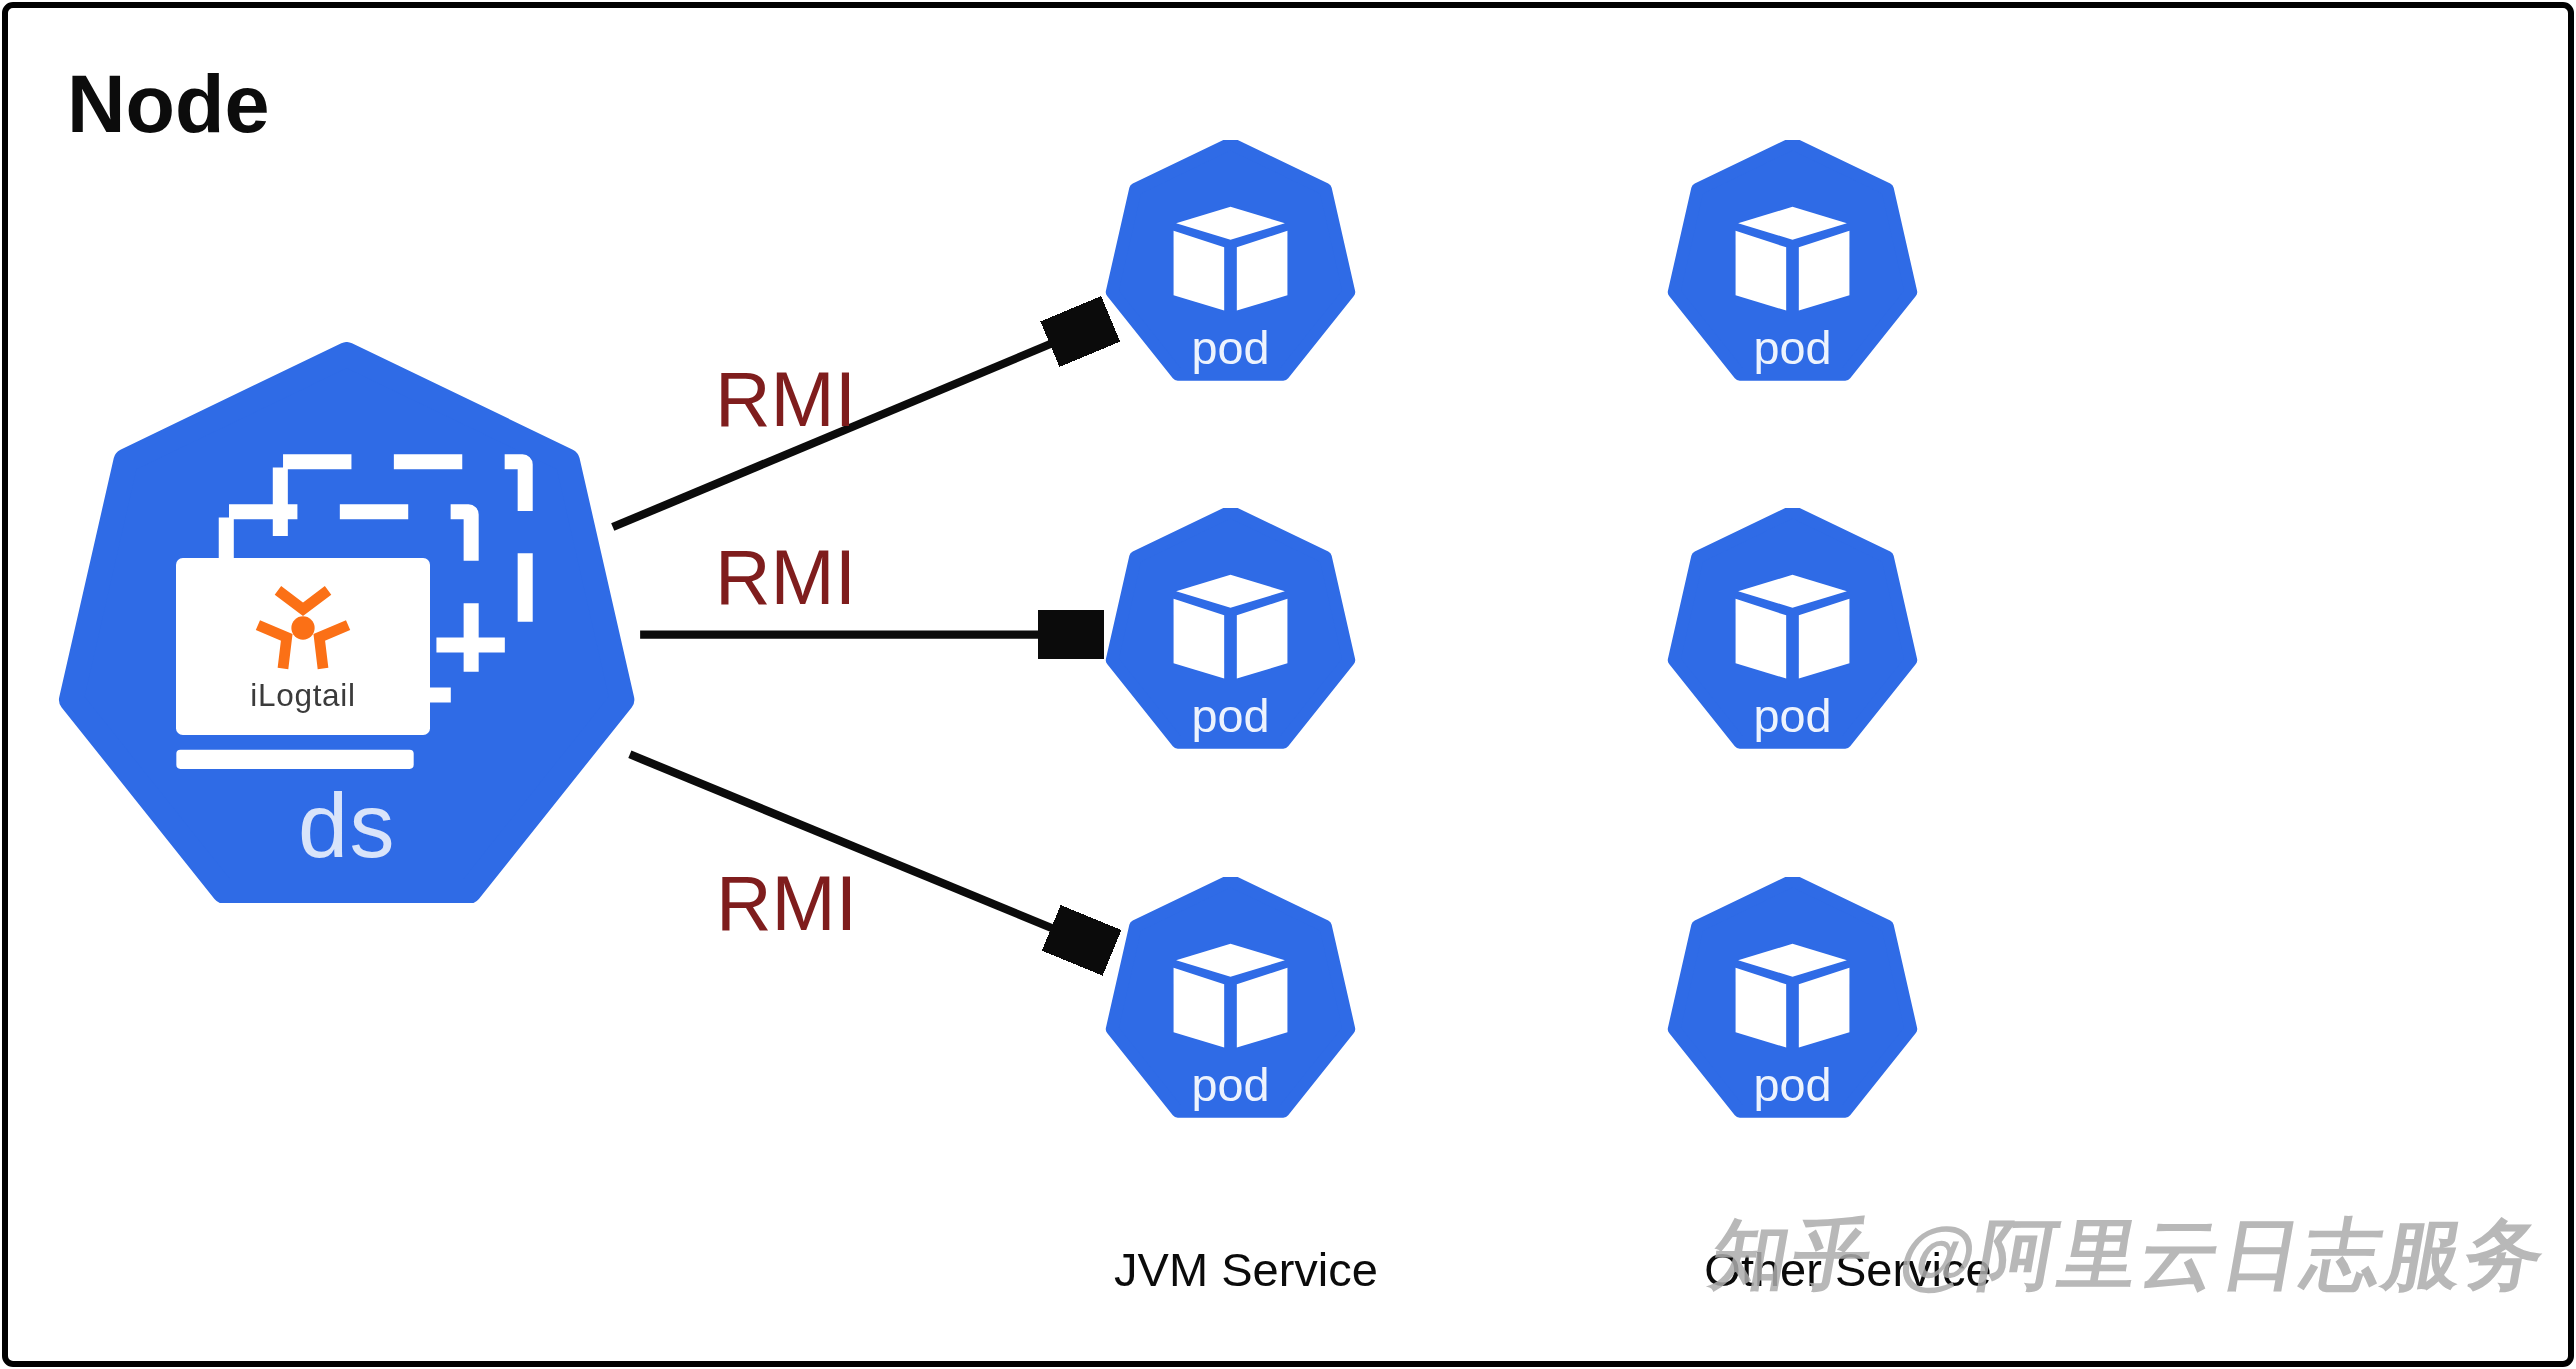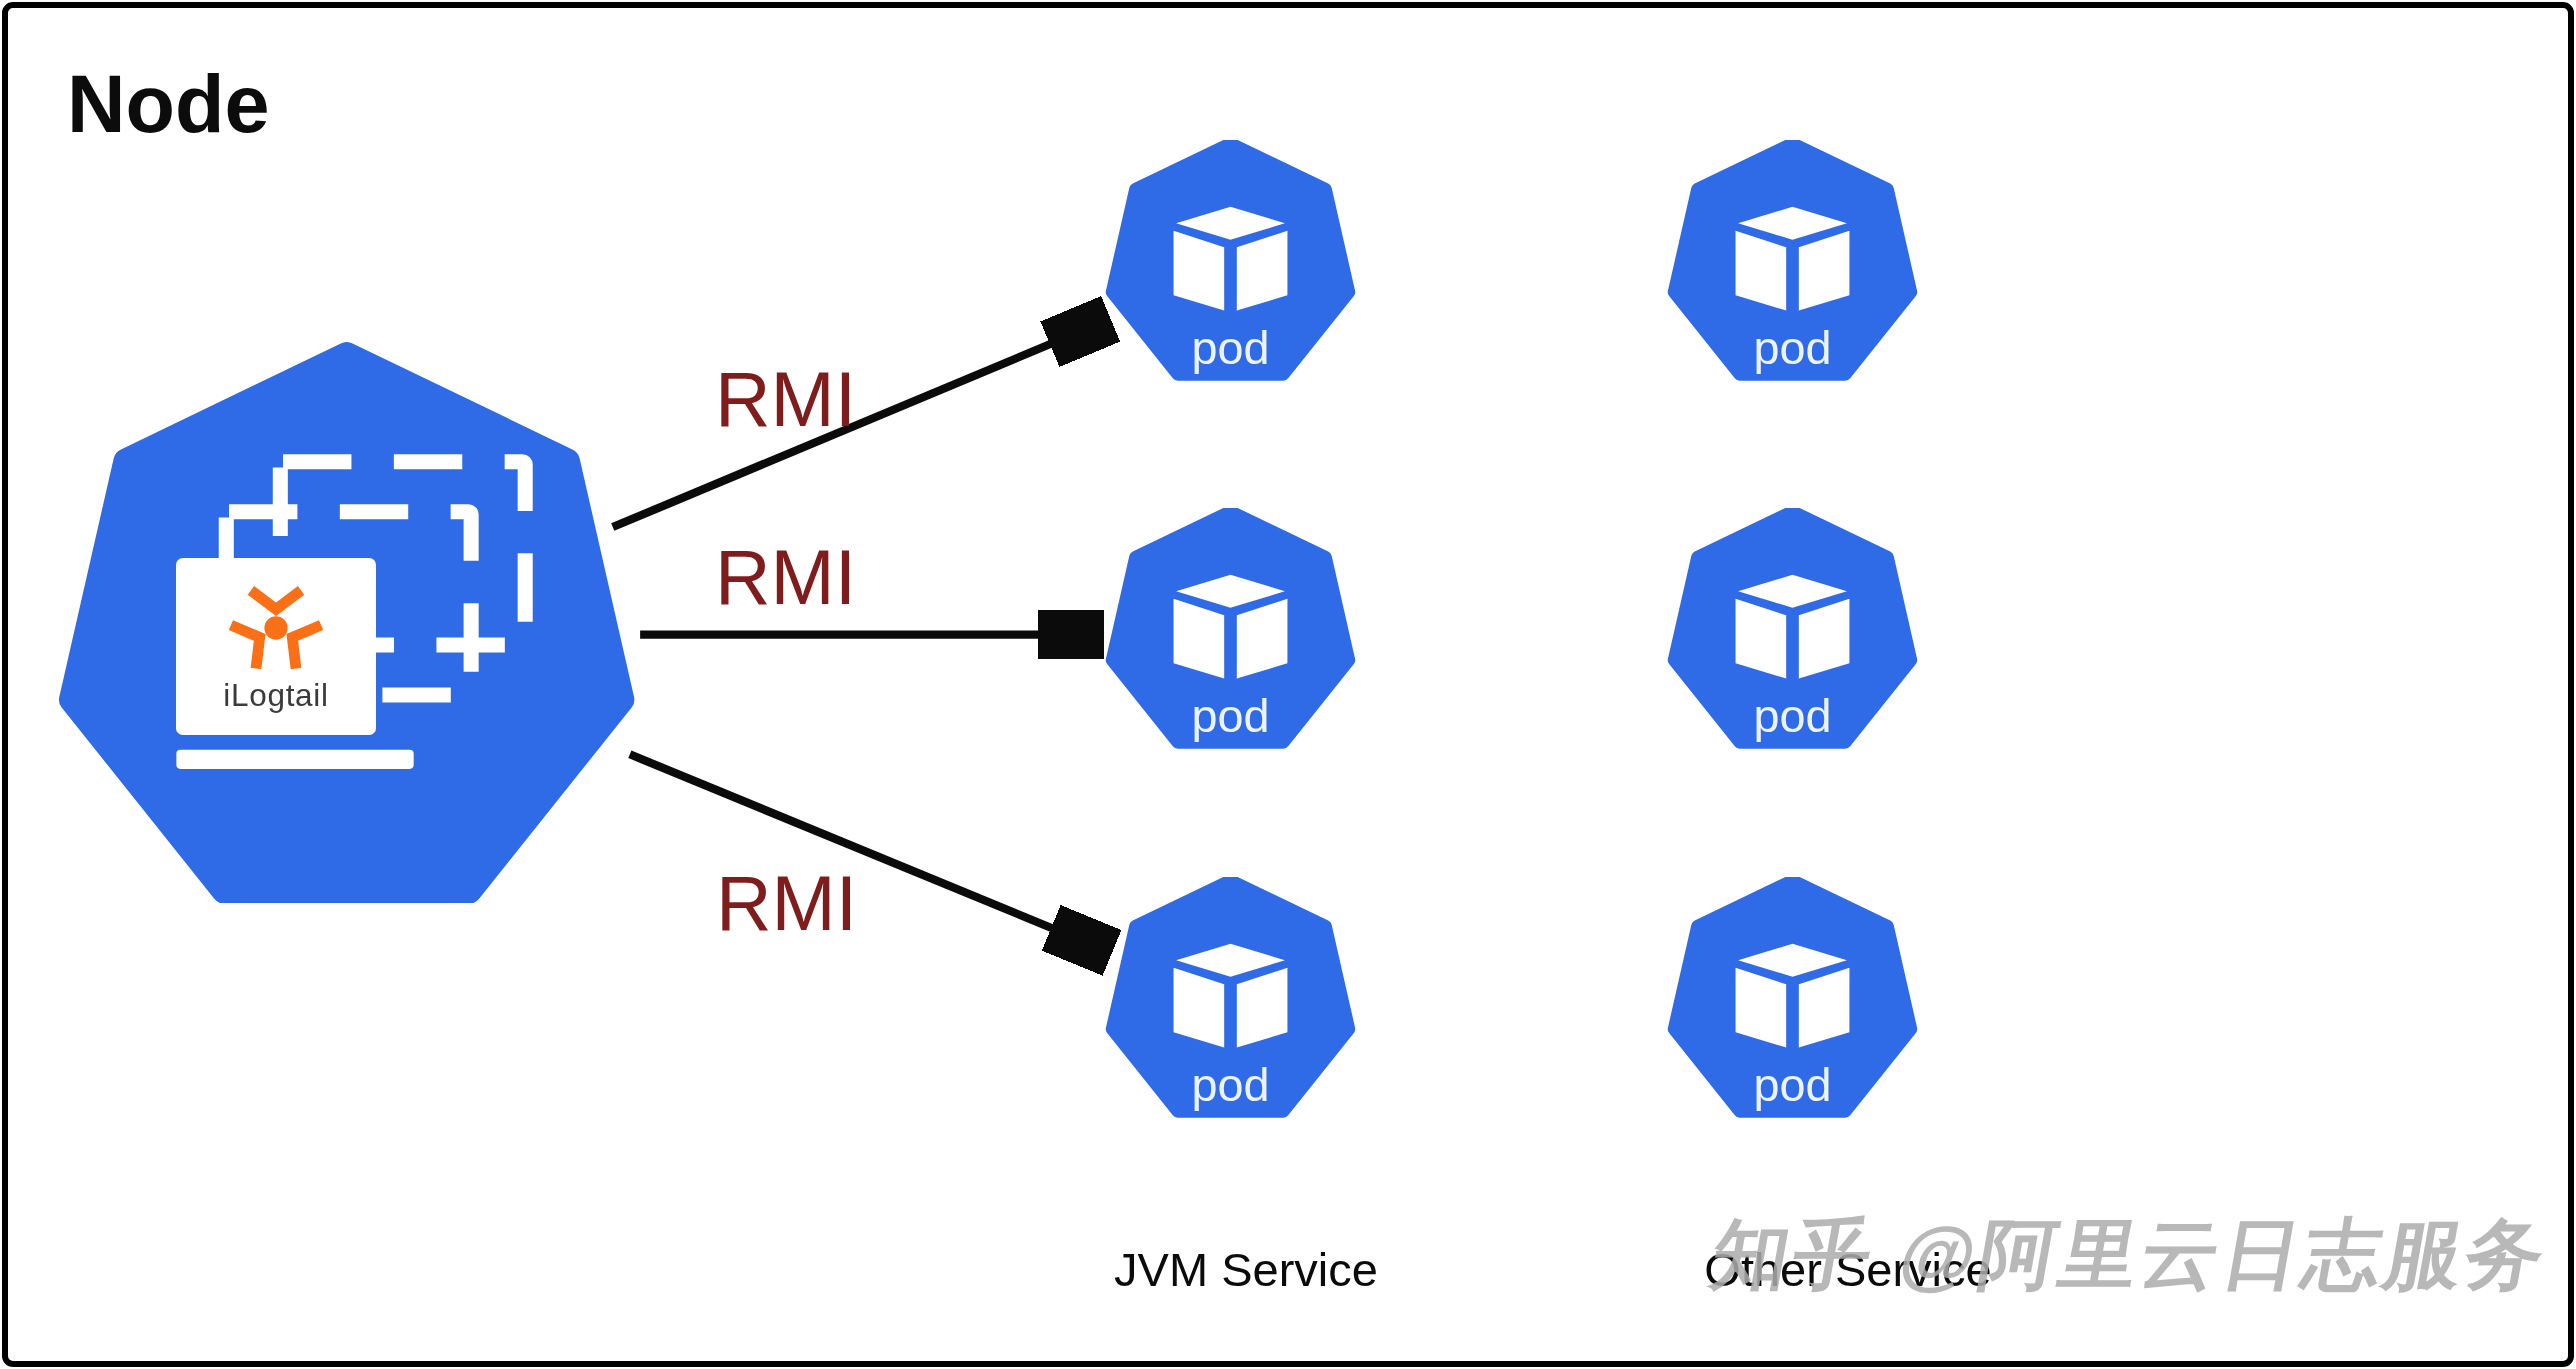--- a/index.html
+++ b/index.html
@@ -21,21 +21,21 @@
   .rmi-1{left:715px;top:361px;}
   .rmi-2{left:715px;top:539px;}
   .rmi-3{left:716px;top:865px;}
 
   
   .ds-group{position:absolute;left:58px;top:342px;width:578px;height:561px;}
   .ds-group > svg{position:absolute;left:0;top:0;width:578px;height:561px;}
   .ds-hep{fill:#2f6be6;stroke:#2f6be6;stroke-width:36;stroke-linejoin:round;}
   .dashed-rect{fill:none;stroke:#fff;stroke-width:22;stroke-dasharray:100 62;}
   .ds-bar{fill:#fff;}
-  .ilogtail-card{position:absolute;left:118px;top:216px;width:200px;height:177px;
+  .ilogtail-card{position:absolute;left:118px;top:216px;width:254px;height:177px;
                  background:#fff;border-radius:6.8px;display:flex;flex-direction:column;
                  align-items:center;justify-content:center;}
   .ilogtail-card svg{width:104px;height:94px;display:block;}
   .ilogtail-name{font-size:31.5px;line-height:1.1;color:#3b3b3b;margin-top:2.7px;
                  letter-spacing:0.7px;}
   .ds-label{position:absolute;left:0;top:439px;width:578px;text-align:center;
             font-size:90px;line-height:1;color:#d9e4fa;letter-spacing:1.4px;}
 
   
   .pod{position:absolute;width:253px;height:250px;}
@@ -95,20 +95,21 @@
       <g fill="none" stroke="#fb7016" stroke-width="24">
         <path d="M-56,-84 L0,-42 L56,-84"></path>
         <path d="M-56,-84 L0,-42 L56,-84" transform="rotate(120)"></path>
         <path d="M-56,-84 L0,-42 L56,-84" transform="rotate(240)"></path>
       </g>
       <circle cx="0" cy="0" r="26" fill="#fb7016"></circle>
     </svg>
     <div class="ilogtail-name">iLogtail</div>
   </div>
 
+  <div class="ds-label">ds</div>
 </div>
 
 <div class="pod pod-c1 pod-r1">
   <svg viewBox="0 0 200 196">
     <polygon class="pod-hep" points="100,2 175.1,38.1 193.6,119.4 141.7,184.5 58.3,184.5 6.4,119.4 24.9,38.1"></polygon>
     <g class="pod-cube">
       <path d="M100,52 L143,65 L100,78 L57,65 Z"></path>
       <path d="M55,71 L95,84 L95,134 L55,122 Z"></path>
       <path d="M145,71 L105,84 L105,134 L145,122 Z"></path>
     </g>

